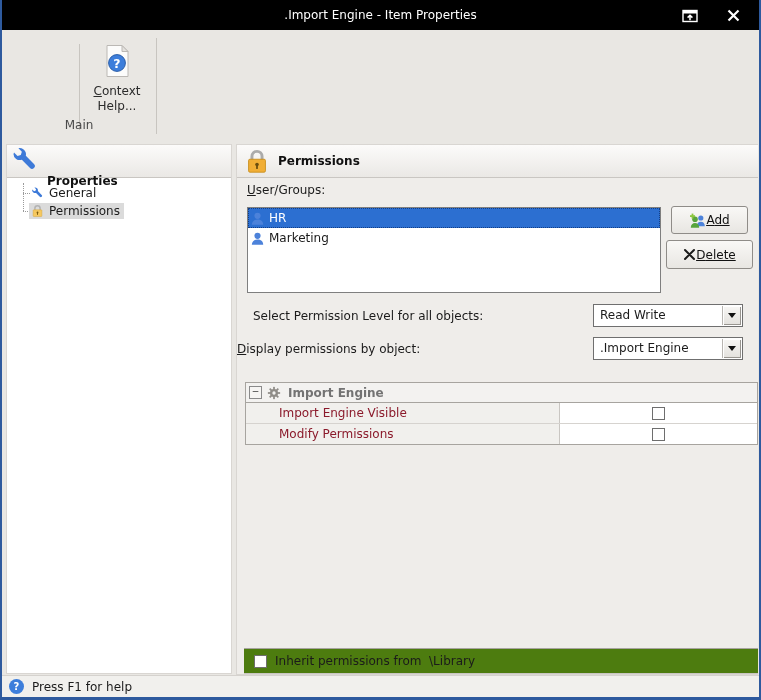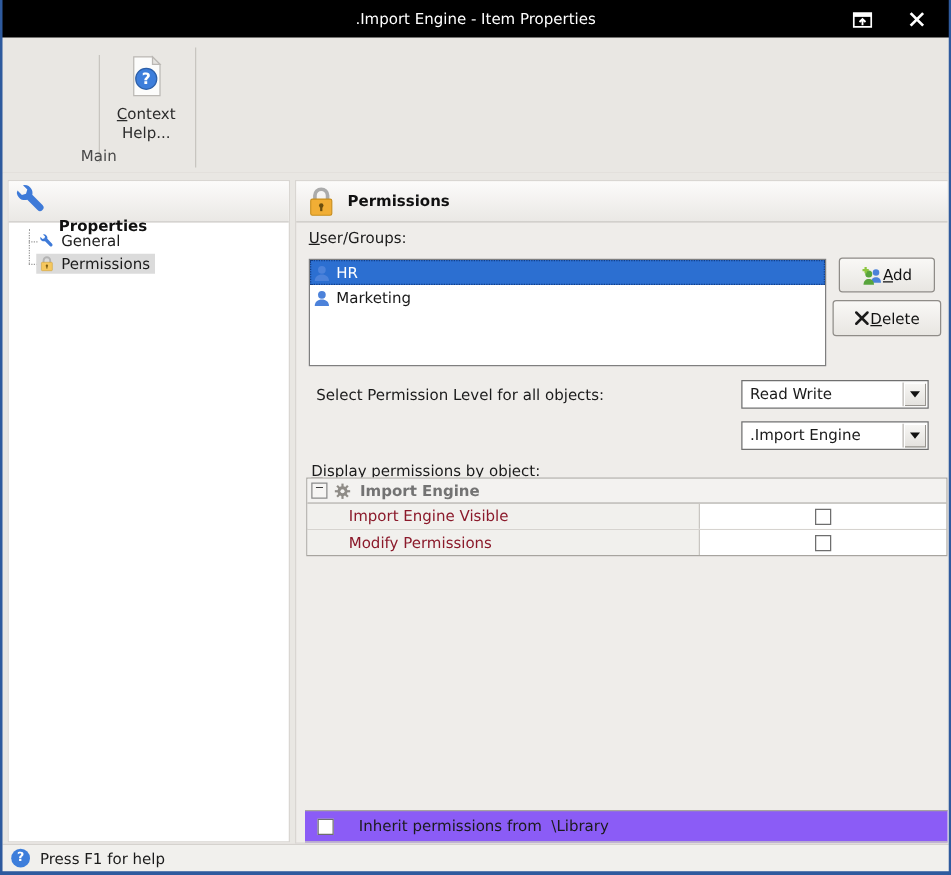--- a/index.html
+++ b/index.html
@@ -34,38 +34,38 @@
   .tree-item{position:absolute;left:22px;display:flex;align-items:center;gap:5px;padding:1px 4px 1px 2px;cursor:default;}
   .tree-item.selected{background:#DBDBDB;}
   .tree-vline{position:absolute;left:16px;top:38px;height:28px;border-left:1px dotted #9a9a9a;}
   .tree-hline{position:absolute;left:16px;width:7px;border-top:1px dotted #9a9a9a;}
   
   .lbl{position:absolute;color:#1b1b1b;}
   .listbox{position:absolute;left:10px;top:62px;width:412px;height:84px;background:#fff;border:1px solid #7F7F7F;}
   .lb-item{height:20px;display:flex;align-items:center;gap:5px;padding-left:3px;cursor:default;}
   .lb-item.selected{background:#2C6FD1;color:#fff;outline:1px dotted #123E86;outline-offset:-1px;align-items:center;}
   .push-btn{position:absolute;display:flex;align-items:center;justify-content:center;gap:0;
-    background:linear-gradient(#F9F8F6,#E8E6E2);border:1px solid #8F8C88;border-radius:3px;font-size:12px;color:#111;cursor:default;}
+    background:linear-gradient(#F9F8F6,#E8E6E2);border:1px solid #8F8C88;border-radius:3px;font-size:12px;color:#111;cursor:default;text-decoration:underline;}
   .combo{position:absolute;width:150px;height:23px;background:#fff;border:1px solid #6F6F6F;box-sizing:border-box;}
   .combo .val{position:absolute;left:6px;top:3px;right:22px;white-space:nowrap;overflow:hidden;}
   .combo .dd{position:absolute;top:1px;right:1px;bottom:1px;width:18px;background:linear-gradient(#F8F7F5,#E3E1DD);
     border-left:1px solid #B9B6B2;box-shadow:inset 1px 1px 0 #fff, inset -1px -1px 0 #989590;display:flex;align-items:center;justify-content:center;}
   .tri-down{width:0;height:0;border-left:4px solid transparent;border-right:4px solid transparent;border-top:5px solid #111;}
   .checkbox{width:13px;height:13px;background:#fff;border:1px solid #6E6E6E;box-sizing:border-box;}
   
   .perm-table{position:absolute;left:8px;top:237px;width:513px;border:1px solid #A7A49F;box-sizing:border-box;background:#fff;}
   .pt-header{height:20px;background:#F3F2F0;border-bottom:1px solid #A7A49F;display:flex;align-items:center;gap:5px;padding-left:3px;box-sizing:border-box;}
   .pt-header .pt-title{font-weight:bold;font-size:12px;color:#737373;margin-left:2px;}
   .collapse-box{width:11px;height:11px;border:1px solid #8A8A8A;background:#F6F5F3;font-size:9px;line-height:9px;text-align:center;color:#333;}
   .pt-row{height:20px;display:flex;border-bottom:1px solid #D6D3CF;}
   .pt-row:last-child{border-bottom:none;}
   .pt-cell-label{width:314px;background:#F1F0ED;border-right:1px solid #C9C6C2;display:flex;align-items:center;padding-left:33px;box-sizing:border-box;color:#8B1A2B;}
   .pt-cell-check{flex:1;background:#fff;display:flex;align-items:center;justify-content:center;}
   
-  .inherit-row{position:absolute;left:7px;top:503px;width:514px;height:26px;background:#8b5cf6;border-top:1px solid #A7A49F;border-bottom:1px solid #C9C6C2;display:flex;align-items:center;gap:20px;padding-left:10px;box-sizing:border-box;}
+  .inherit-row{position:absolute;left:7px;top:503px;width:514px;height:26px;background:#4d7c0f;border-top:1px solid #A7A49F;border-bottom:1px solid #C9C6C2;display:flex;align-items:center;gap:8px;padding-left:10px;box-sizing:border-box;}
   .pre{white-space:pre;}
   
   .statusbar{position:absolute;left:2px;top:675px;width:757px;height:22px;background:#F1F0ED;border-top:1px solid #D5D2CE;display:flex;align-items:center;gap:8px;padding-left:7px;box-sizing:border-box;z-index:40;}
   .sb-q{width:15px;height:15px;border-radius:50%;background:#3D7EDB;color:#fff;font-size:10px;font-weight:bold;display:flex;align-items:center;justify-content:center;}
   .icon{display:inline-flex;align-items:center;justify-content:center;}
 </style>
 </head>
 <body>
 
 <div class="titlebar">
@@ -202,21 +202,21 @@
   </div>
 
   <span class="lbl" style="left:16px;top:164px;">Select Permission Level for all objects:</span>
   <div class="combo" style="left:356px;top:159px;">
     <span class="val">Read Write</span>
     <span class="dd">
         <span class="tri-down"></span>
       </span>
   </div>
 
-  <span class="lbl" style="left:12px;top:197px;margin-top:28px;"><u></u><u>D</u><span>isplay permissions by object:</span></span>
+  <span class="lbl" style="left:0;top:197px;"><u></u><u>D</u><span>isplay permissions by object:</span></span>
   <div class="combo" style="left:356px;top:192px;">
     <span class="val">.Import Engine</span>
     <span class="dd">
         <span class="tri-down"></span>
       </span>
   </div>
 
   <div class="perm-table">
     <div class="pt-header">
       <span class="collapse-box">−</span>

